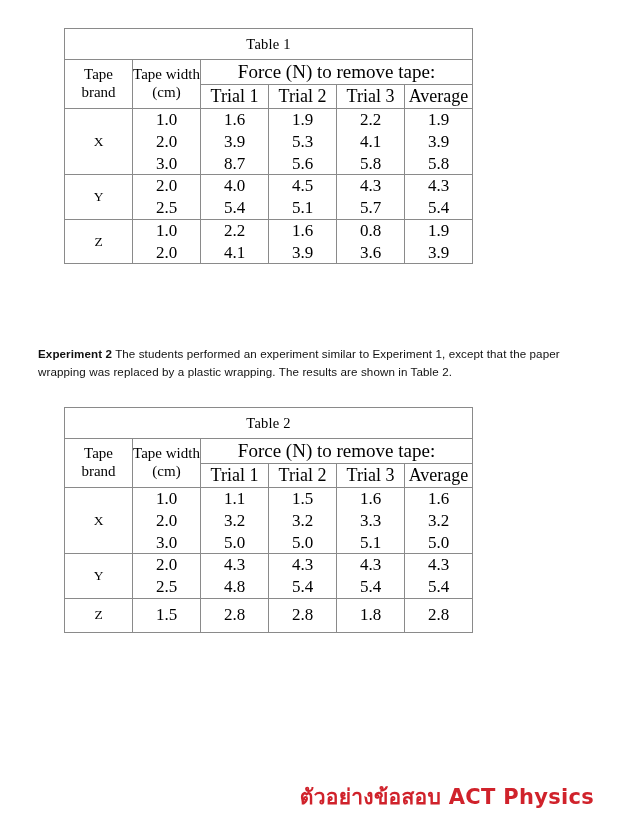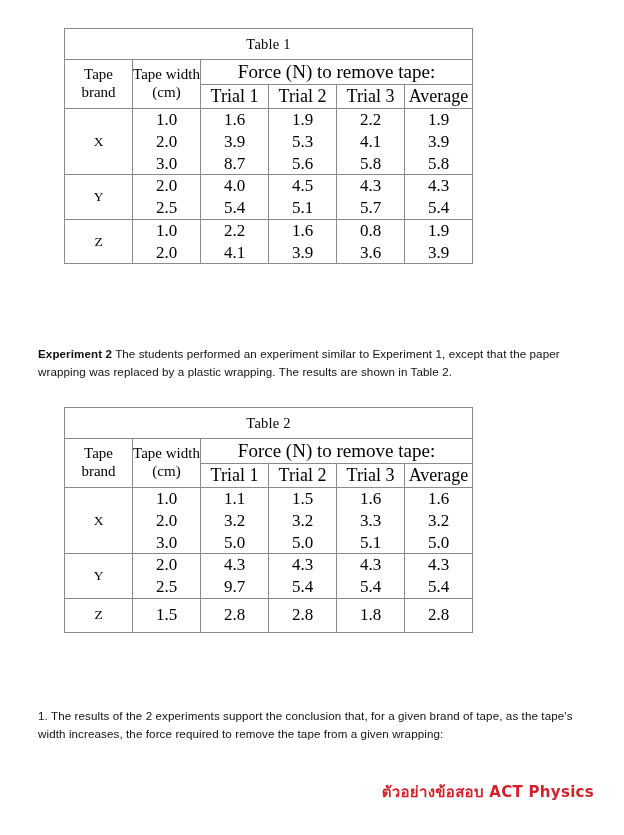--- a/index.html
+++ b/index.html
@@ -85,21 +85,21 @@
   #question-block   { left: 38px; top: 707px; width: 552px; }
   #question-block .choice { display: block; padding-left: 6px; }
 
   
   #thai-caption {
     position: absolute;
     left: 0;
     top: 780px;
     width: 594px;
     text-align: right;
-    font-size: 15px;
+    font-size: 21px;
     font-weight: bold;
     color: #d0222b;
     font-family: "DejaVu Sans", sans-serif;
     letter-spacing: .3px;
     white-space: nowrap;
   }
 </style>
 </head>
 <body>
 
@@ -259,21 +259,21 @@
         </td>
     </tr>
     <tr>
       <td class="brand-cell">Y</td>
       <td class="data-cell">
           <span class="v">2.0</span>
           <span class="v">2.5</span>
         </td>
       <td class="data-cell">
           <span class="v">4.3</span>
-          <span class="v">9.7</span>
+          <span class="v">4.8</span>
         </td>
       <td class="data-cell">
           <span class="v">4.3</span>
           <span class="v">5.4</span>
         </td>
       <td class="data-cell">
           <span class="v">4.3</span>
           <span class="v">5.4</span>
         </td>
       <td class="data-cell">
@@ -296,16 +296,15 @@
           <span class="v">1.8</span>
         </td>
       <td class="data-cell">
           <span class="v">2.8</span>
         </td>
     </tr>
   </tbody>
 </table>
 
 <div class="para" id="question-block">
-  <span>1. The results of the 2 experiments support the conclusion that, for a given brand of tape, as the tape's width increases, the force required to remove the tape from a given wrapping:</span>
 </div>
 
 <div id="thai-caption">ตัวอย่างข้อสอบ ACT Physics</div>
 
 </body></html>

